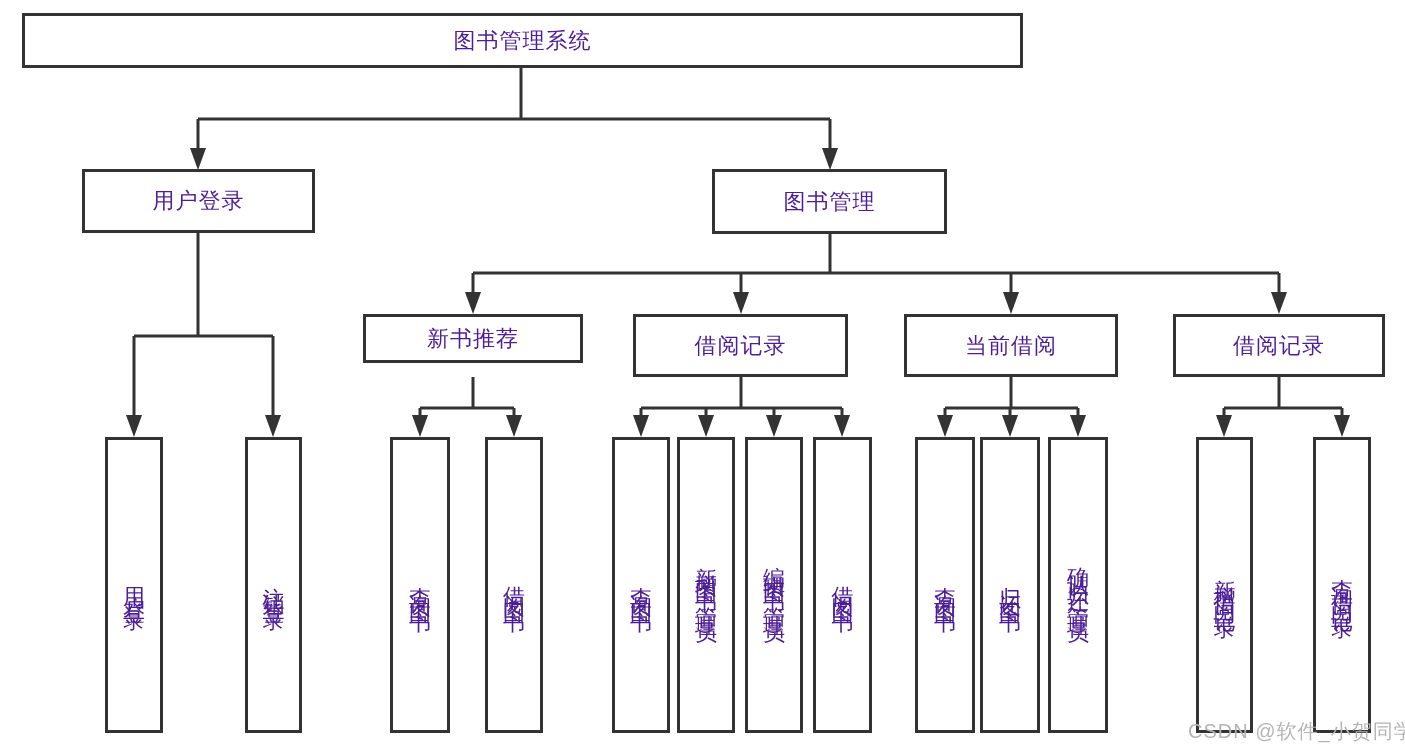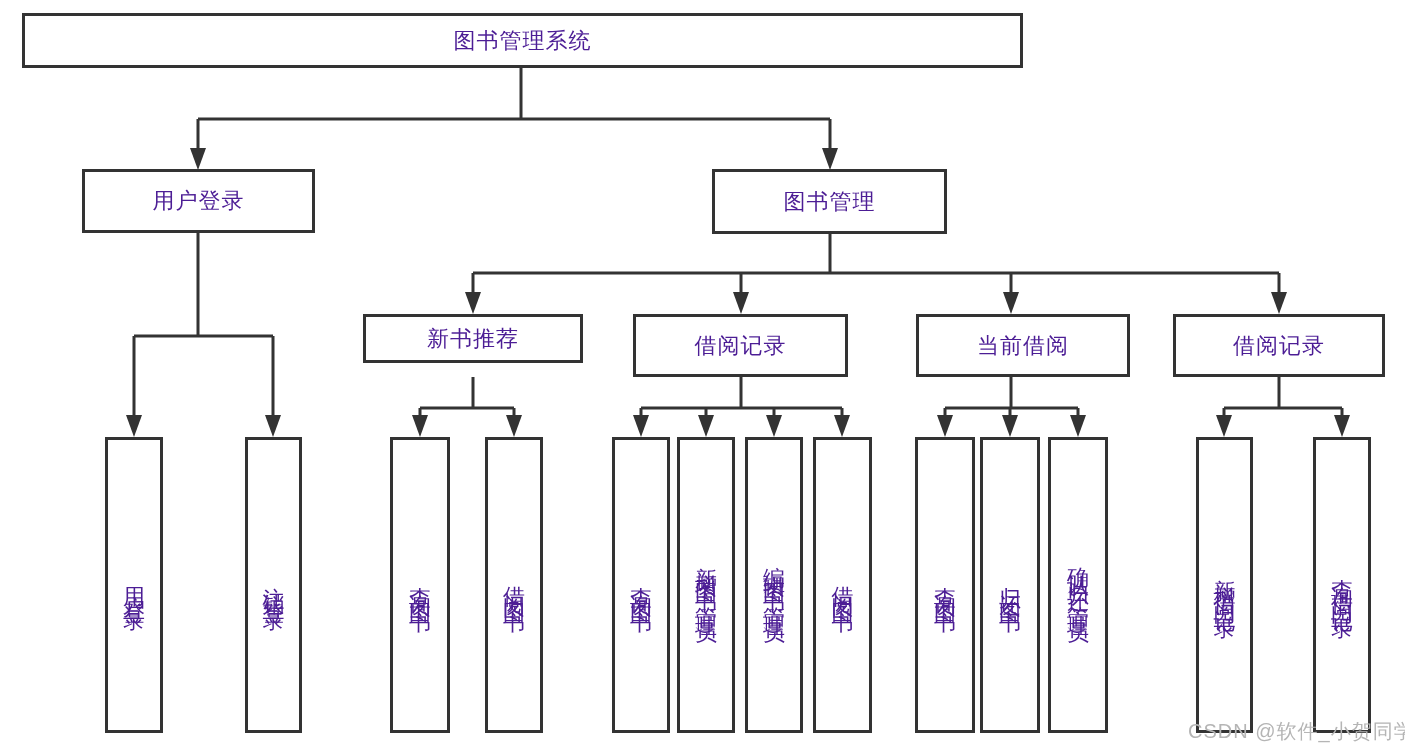--- a/index.html
+++ b/index.html
@@ -114,21 +114,21 @@
   <div class="box hbox" style="left:712px; top:169px; width:235px; height:65px;">
     <span>图书管理</span>
   </div>
 
   <div class="box hbox" style="left:363px; top:314px; width:220px; height:49px;">
     <span>新书推荐</span>
   </div>
   <div class="box hbox" style="left:633px; top:314px; width:215px; height:63px;">
     <span>借阅记录</span>
   </div>
-  <div class="box hbox" style="left:904px; top:314px; width:214px; height:63px;margin-left:12px;">
+  <div class="box hbox" style="left:904px; top:314px; width:214px; height:63px;">
     <span>当前借阅</span>
   </div>
   <div class="box hbox" style="left:1173px; top:314px; width:212px; height:63px;">
     <span>借阅记录</span>
   </div>
 
   <div class="box vbox" style="left:105px; top:437px; width:58px; height:296px;">
     <span>用户登录</span>
   </div>
   <div class="box vbox" style="left:245px; top:437px; width:57px; height:296px;">

